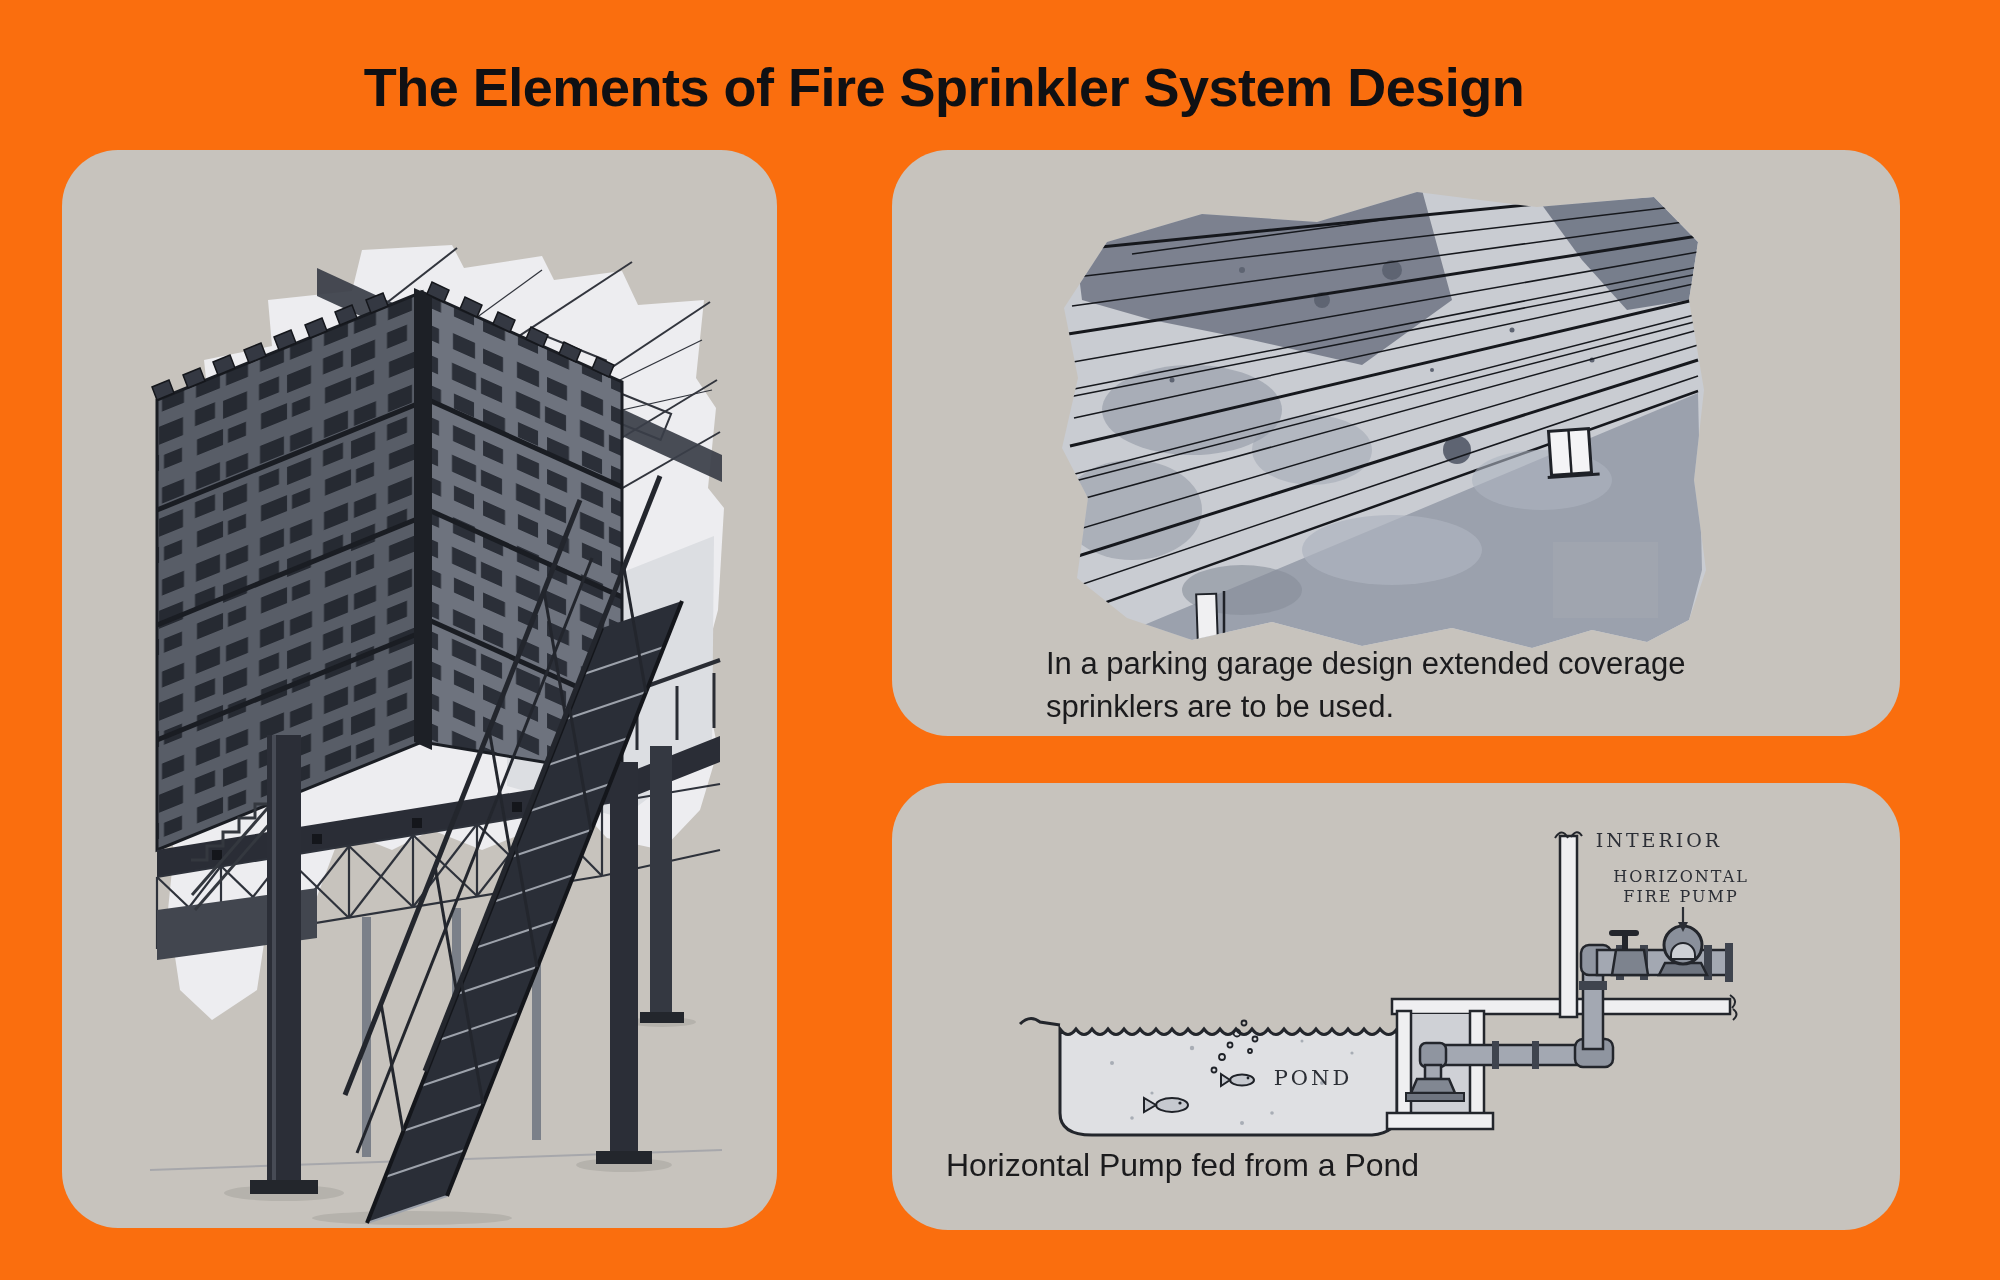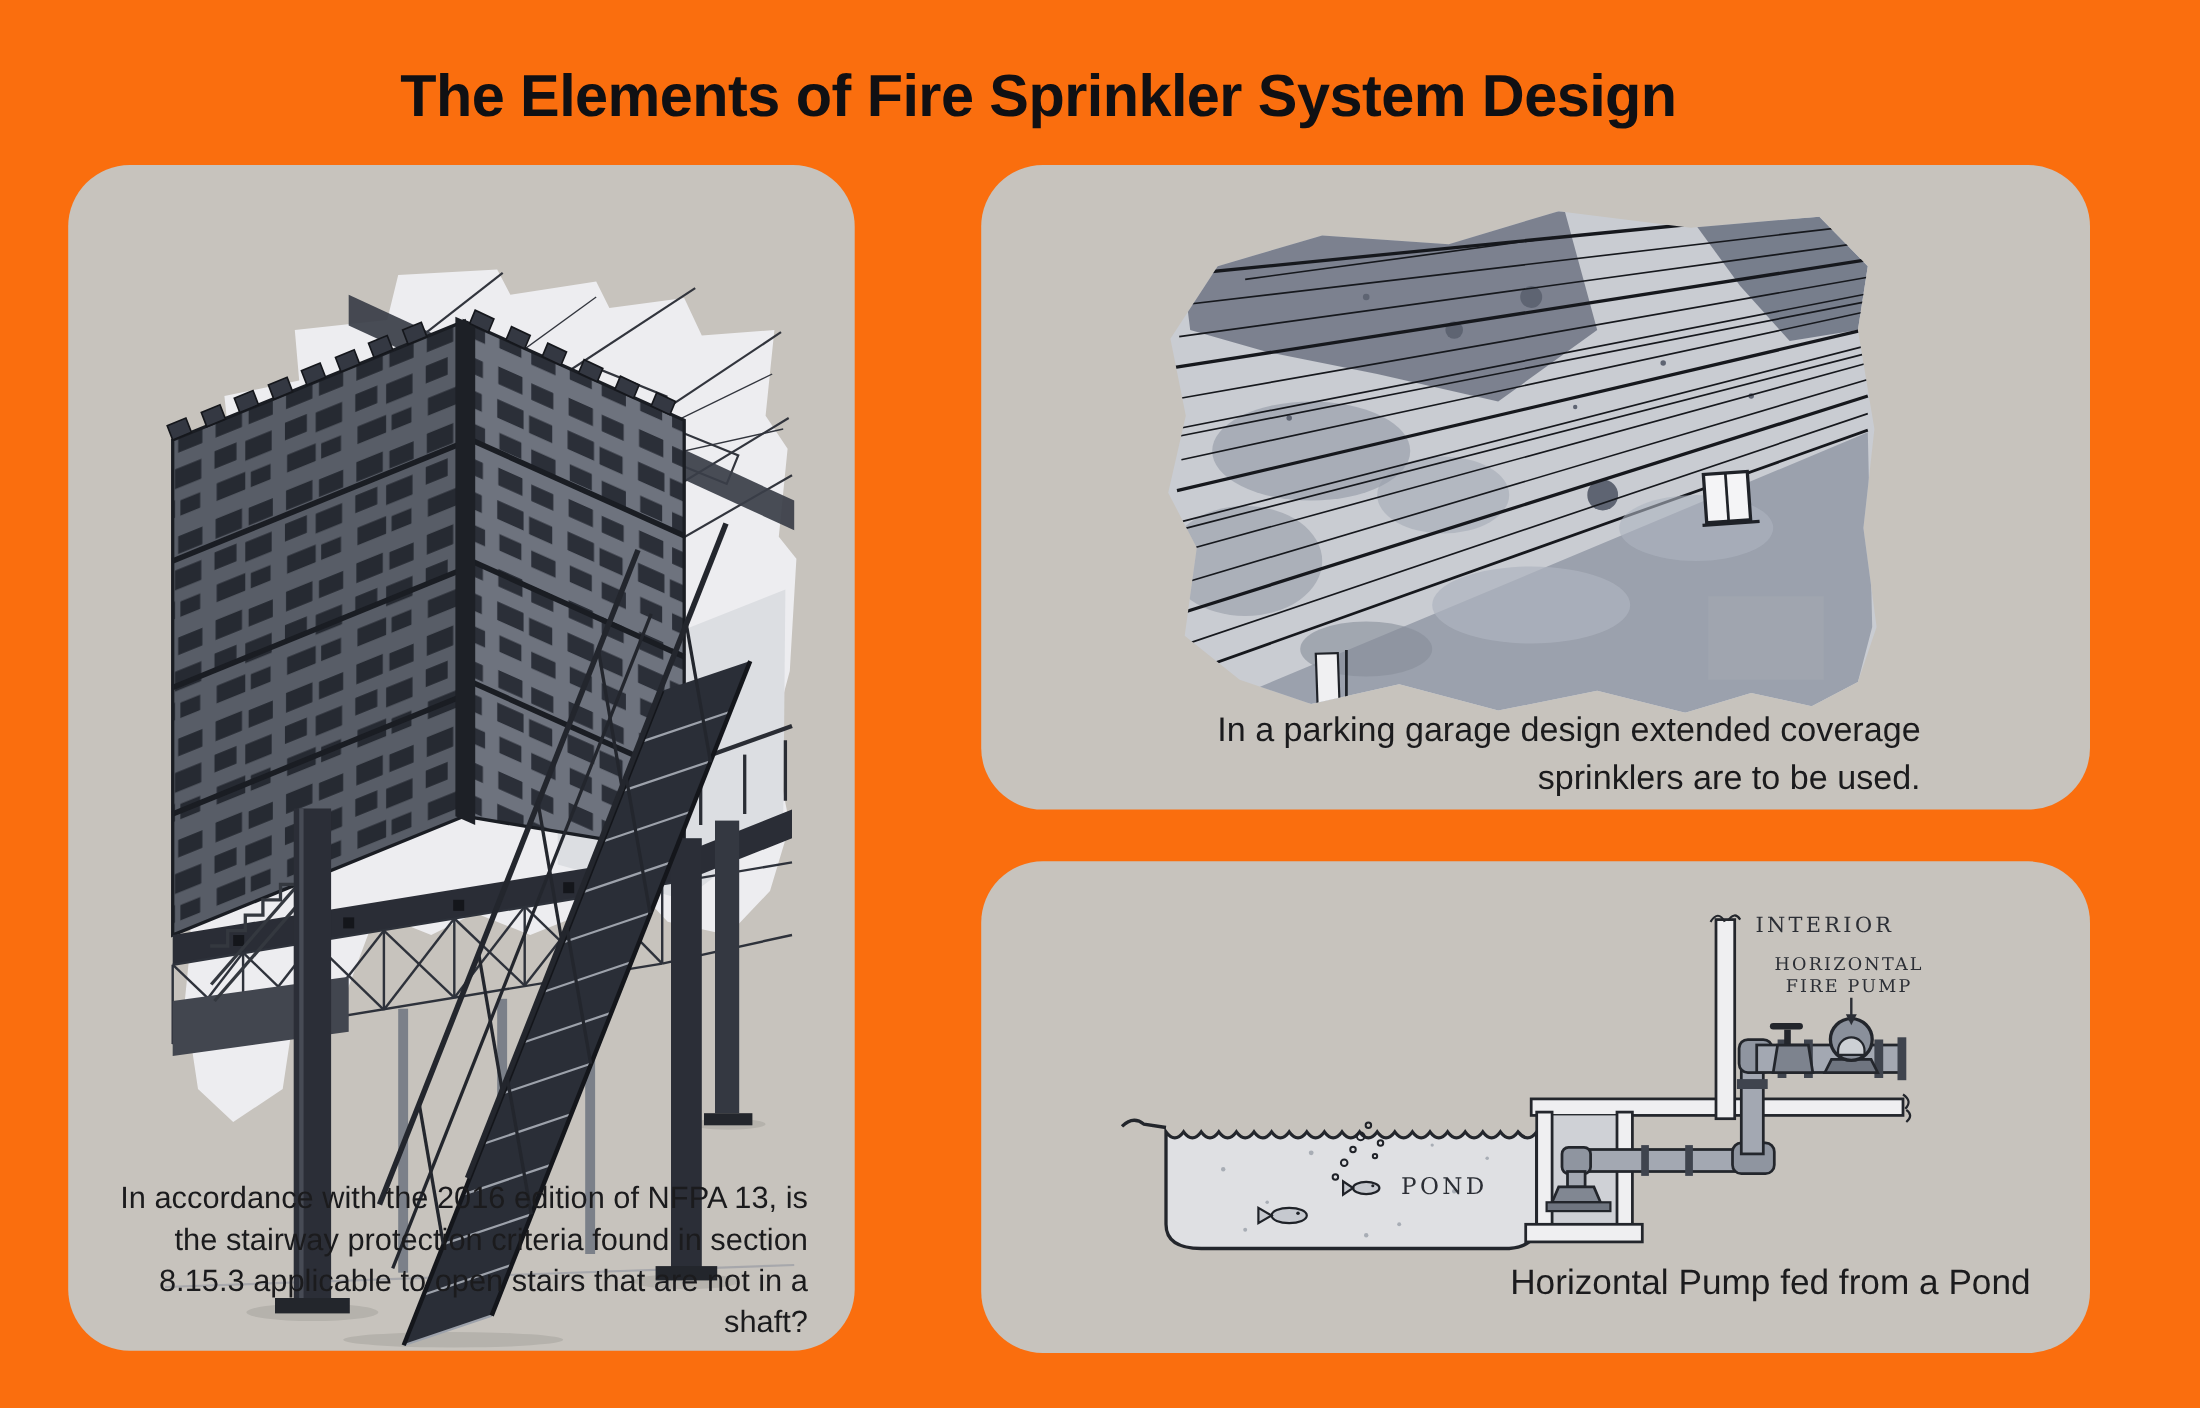--- a/index.html
+++ b/index.html
@@ -15,21 +15,21 @@
     margin-left:20px;
   }
   .card{
     position:absolute;background:var(--card,#C7C3BD);border-radius:56px;
   }
   #card-stairway{left:62px;top:150px;width:715px;height:1078px;}
   #card-garage{left:892px;top:150px;width:1008px;height:586px;}
   #card-pump{left:892px;top:783px;width:1008px;height:447px;}
   .illu{position:absolute;left:0;top:0;}
   .caption{
-    position:absolute;text-align:right;color:var(--text,#1B1B1D);
+    position:absolute;text-align:left;color:var(--text,#1B1B1D);
     font-family:"Liberation Sans",sans-serif;font-weight:400;
   }
   #caption-stairway{left:0;right:0;top:920px;margin:0 auto;max-width:630px;font-size:28px;line-height:1.35;}
   #caption-garage{left:0;right:0;top:492px;margin:0 auto;max-width:700px;font-size:31px;line-height:1.4;}
   #caption-pump{left:0;right:0;top:362px;margin:0 auto;max-width:900px;font-size:32px;line-height:1.3;}
   .hand-label{font-family:"DejaVu Serif",serif;fill:#2B2E35;}
 </style>
 </head>
 <body>
 
@@ -218,21 +218,20 @@
 
       <g stroke="#23262D">
         <line x1="363" y1="921" x2="598" y2="326" stroke-width="5"></line>
         <line x1="421" y1="954" x2="399" y2="829" stroke-width="3"></line>
         <line x1="475" y1="817" x2="453" y2="692" stroke-width="3"></line>
         <line x1="529" y1="680" x2="507" y2="555" stroke-width="3"></line>
         <line x1="584" y1="543" x2="562" y2="418" stroke-width="3"></line>
       </g>
     </g>
   </svg>
-  <div class="caption" id="caption-stairway">In accordance with the 2016 edition of NFPA 13, is the stairway protection criteria found in section 8.15.3 applicable to open stairs that are not in a shaft?</div>
 </div>
 
 <div class="card" id="card-garage">
   <svg class="illu" width="1008" height="586" viewBox="0 0 1008 586">
     <defs>
       <clipPath id="gclip">
         <path d="M215,92 L310,64 L425,72 L525,42 L645,57 L762,47 L806,92 L797,150 L812,240 L802,330 L814,420
                  L797,470 L755,492 L700,480 L640,498 L560,478 L470,496 L380,472 L300,490 L235,468 L185,428
                  L196,348 L170,298 L186,228 L172,158 Z"></path>
       </clipPath>

